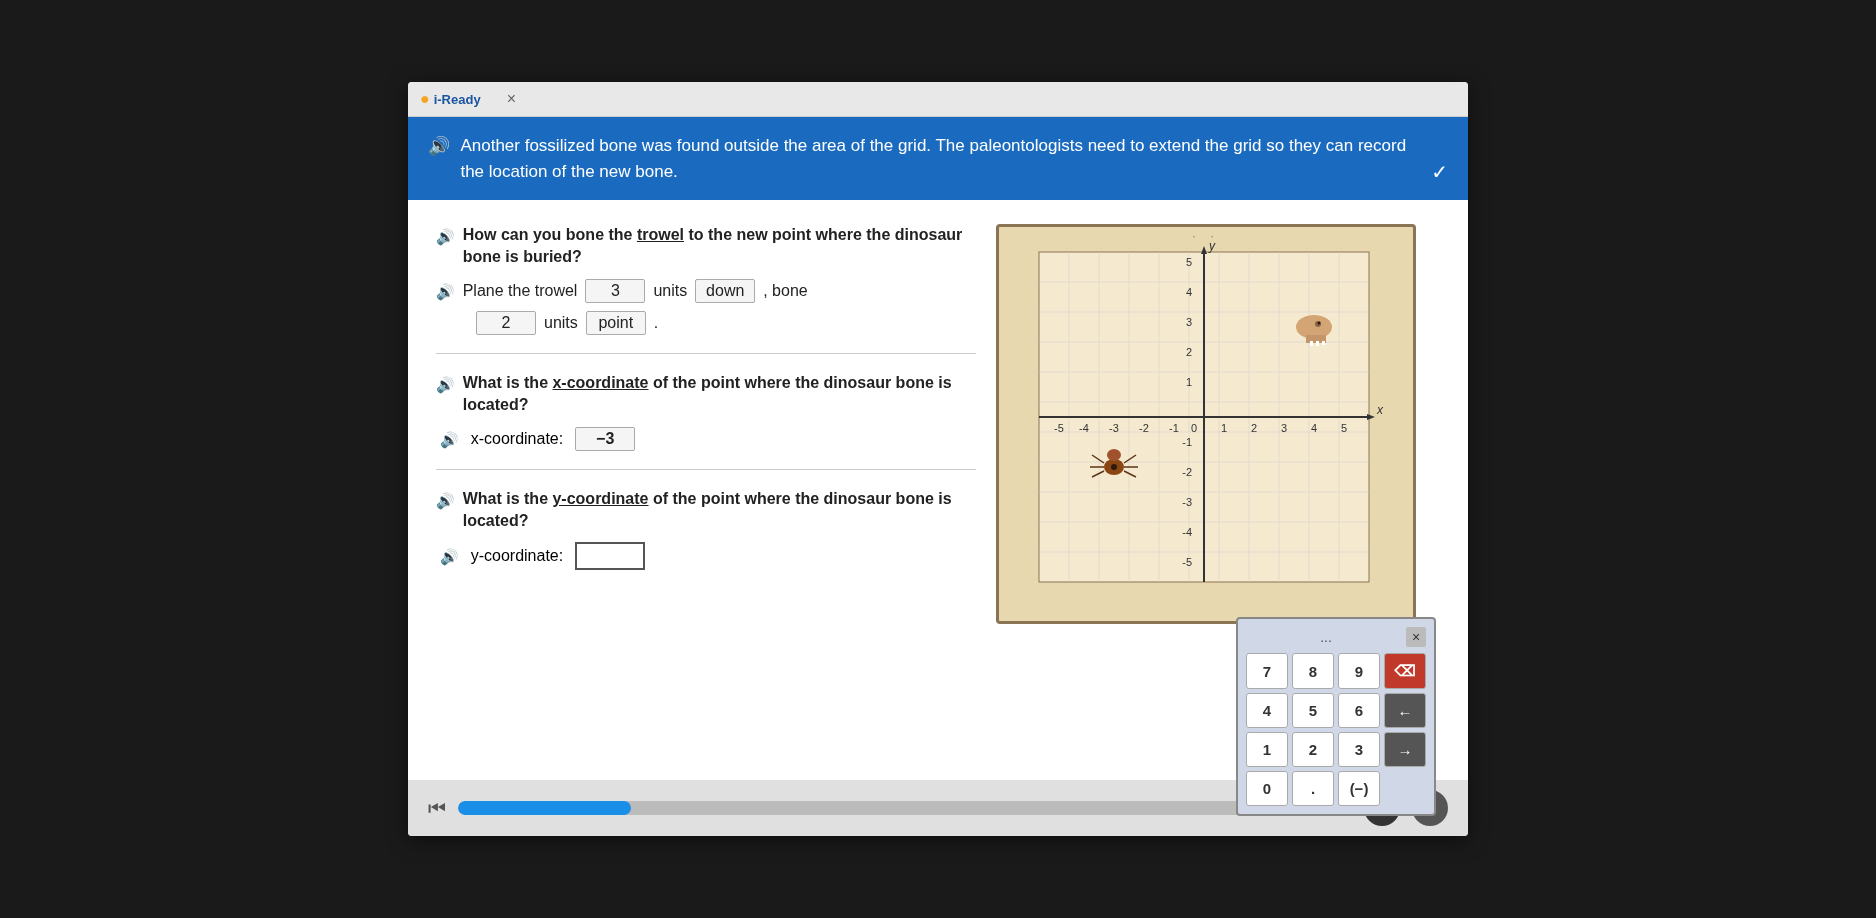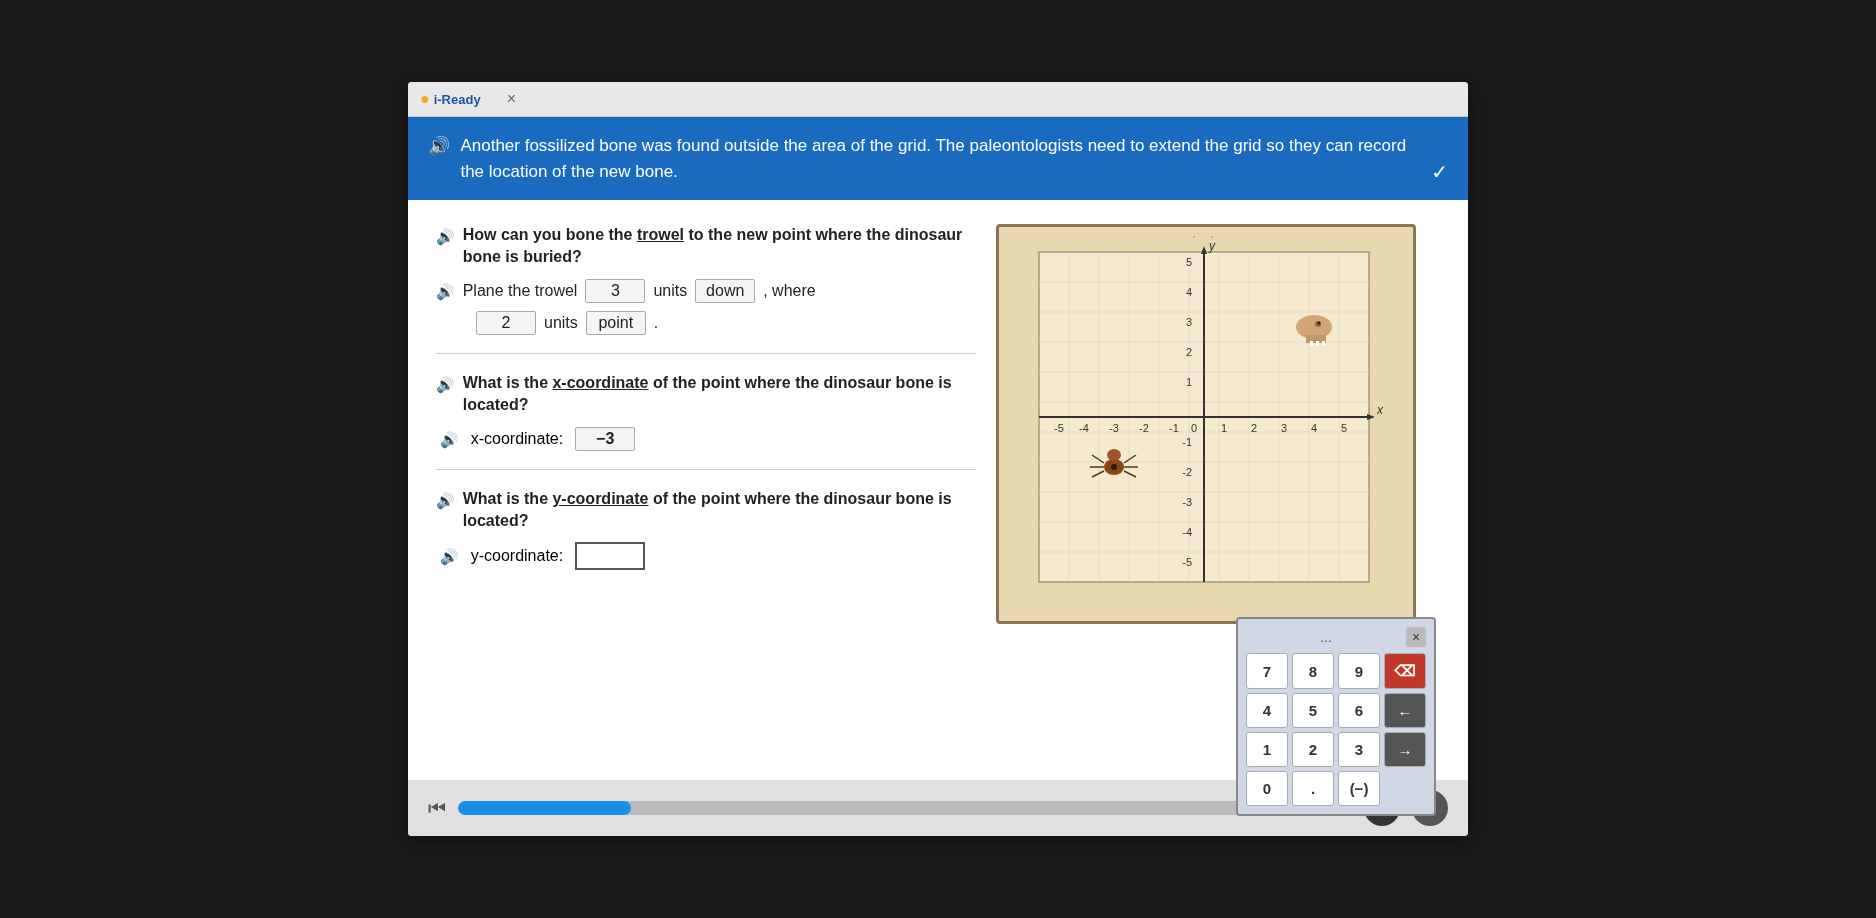--- a/index.html
+++ b/index.html
@@ -327,21 +327,21 @@
             <span>How can you bone the </span><span class="underline-link">trowel</span><span> to the new point where the dinosaur bone is buried?</span>
           </span>
         </div>
 
         <div class="move-trowel-row">
           <span class="speaker-icon">🔊</span>
           <span>Plane the trowel</span>
           <span class="answer-box">3</span>
           <span>units</span>
           <span class="answer-box">down</span>
-          <span>, where</span>
+          <span>, bone</span>
         </div>
         <div class="move-trowel-row2">
           <span class="answer-box">2</span>
           <span>units</span>
           <span class="answer-box">point</span>
           <span>.</span>
         </div>
       </div>
 
       <div class="question-block">

